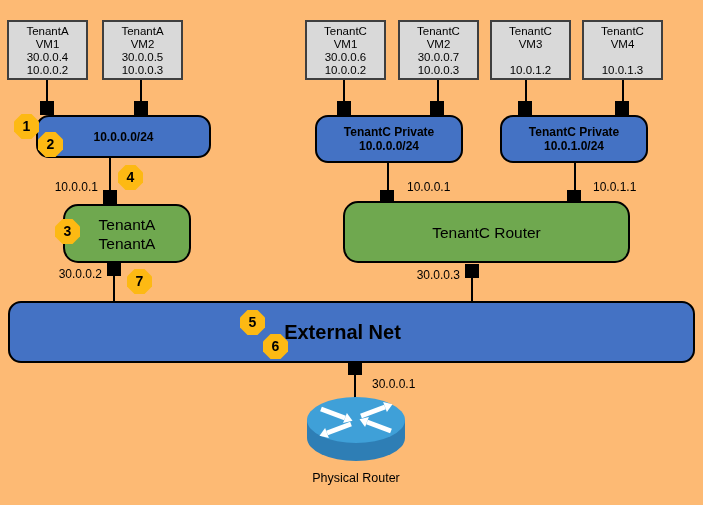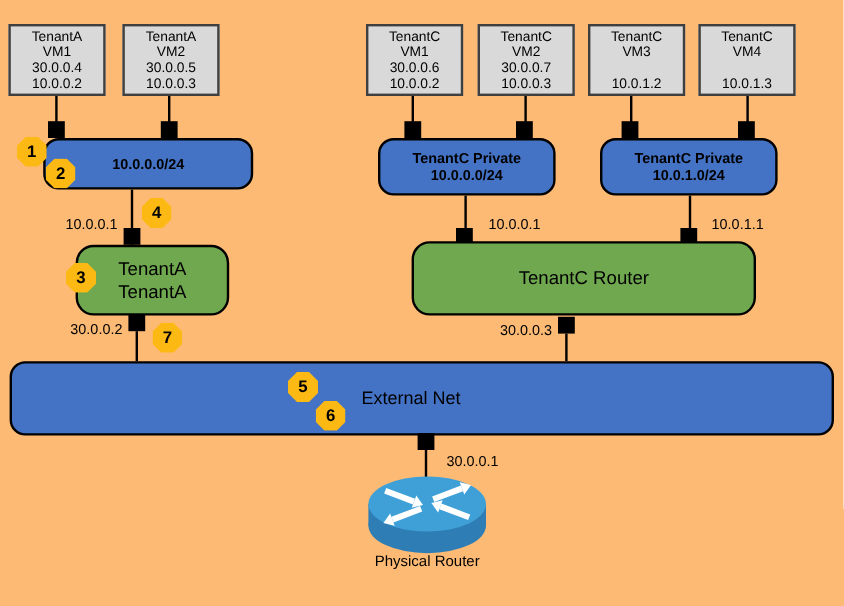--- a/index.html
+++ b/index.html
@@ -14,21 +14,21 @@
     text-align:center;padding-top:3px;
   }
   .vm .ln{font-size:11.5px;line-height:13px;min-height:13px;white-space:nowrap;}
   
   .net{
     position:absolute;box-sizing:border-box;background:#4472c4;border:2px solid #000;
     border-radius:13px;text-align:center;color:#000;
     display:flex;flex-direction:column;justify-content:center;
   }
   .net .ln{font-size:12px;font-weight:700;line-height:14px;min-height:14px;white-space:nowrap;}
-  .net.external .ln{font-size:15px;font-weight:400;line-height:21px;min-height:21px;}
+  .net.external .ln{font-size:20px;font-weight:700;line-height:21px;min-height:21px;}
   
   .router{
     position:absolute;box-sizing:border-box;background:#6fa84f;border:2px solid #000;
     border-radius:15px;text-align:center;color:#000;
     display:flex;flex-direction:column;justify-content:center;
   }
   .router .ln{font-size:15.5px;line-height:19px;min-height:19px;white-space:nowrap;}
   
   .vline{position:absolute;width:2px;background:#000;}
   .port{position:absolute;width:14px;height:14px;background:#000;}
@@ -157,21 +157,21 @@
         <polygon points="47.5,28.8 38.1,31.1 41.9,20.9" stroke="none"></polygon>
         <line x1="86" y1="39" x2="62" y2="30"></line>
         <polygon points="54.5,27.2 63.9,24.9 60.1,35.1" stroke="none"></polygon>
         <line x1="56" y1="24" x2="80" y2="15"></line>
         <polygon points="87.5,12.2 81.9,20.1 78.1,9.9" stroke="none"></polygon>
         <line x1="46" y1="32" x2="22" y2="41"></line>
         <polygon points="14.5,43.8 20.1,35.9 23.9,46.1" stroke="none"></polygon>
       </g>
     </svg>
   </div>
-  <div class="caption" style="left:300px;top:461px;width:112px">Physical Router</div>
+  <div class="caption" style="left:300px;top:471px;width:112px">Physical Router</div>
 
   <div class="badge" style="left:14px;top:114px">1</div>
   <div class="badge" style="left:38px;top:132px">2</div>
   <div class="badge" style="left:55px;top:219px">3</div>
   <div class="badge" style="left:118px;top:165px">4</div>
   <div class="badge" style="left:240px;top:310px">5</div>
   <div class="badge" style="left:263px;top:334px">6</div>
   <div class="badge" style="left:127px;top:269px">7</div>
 
 </div>

